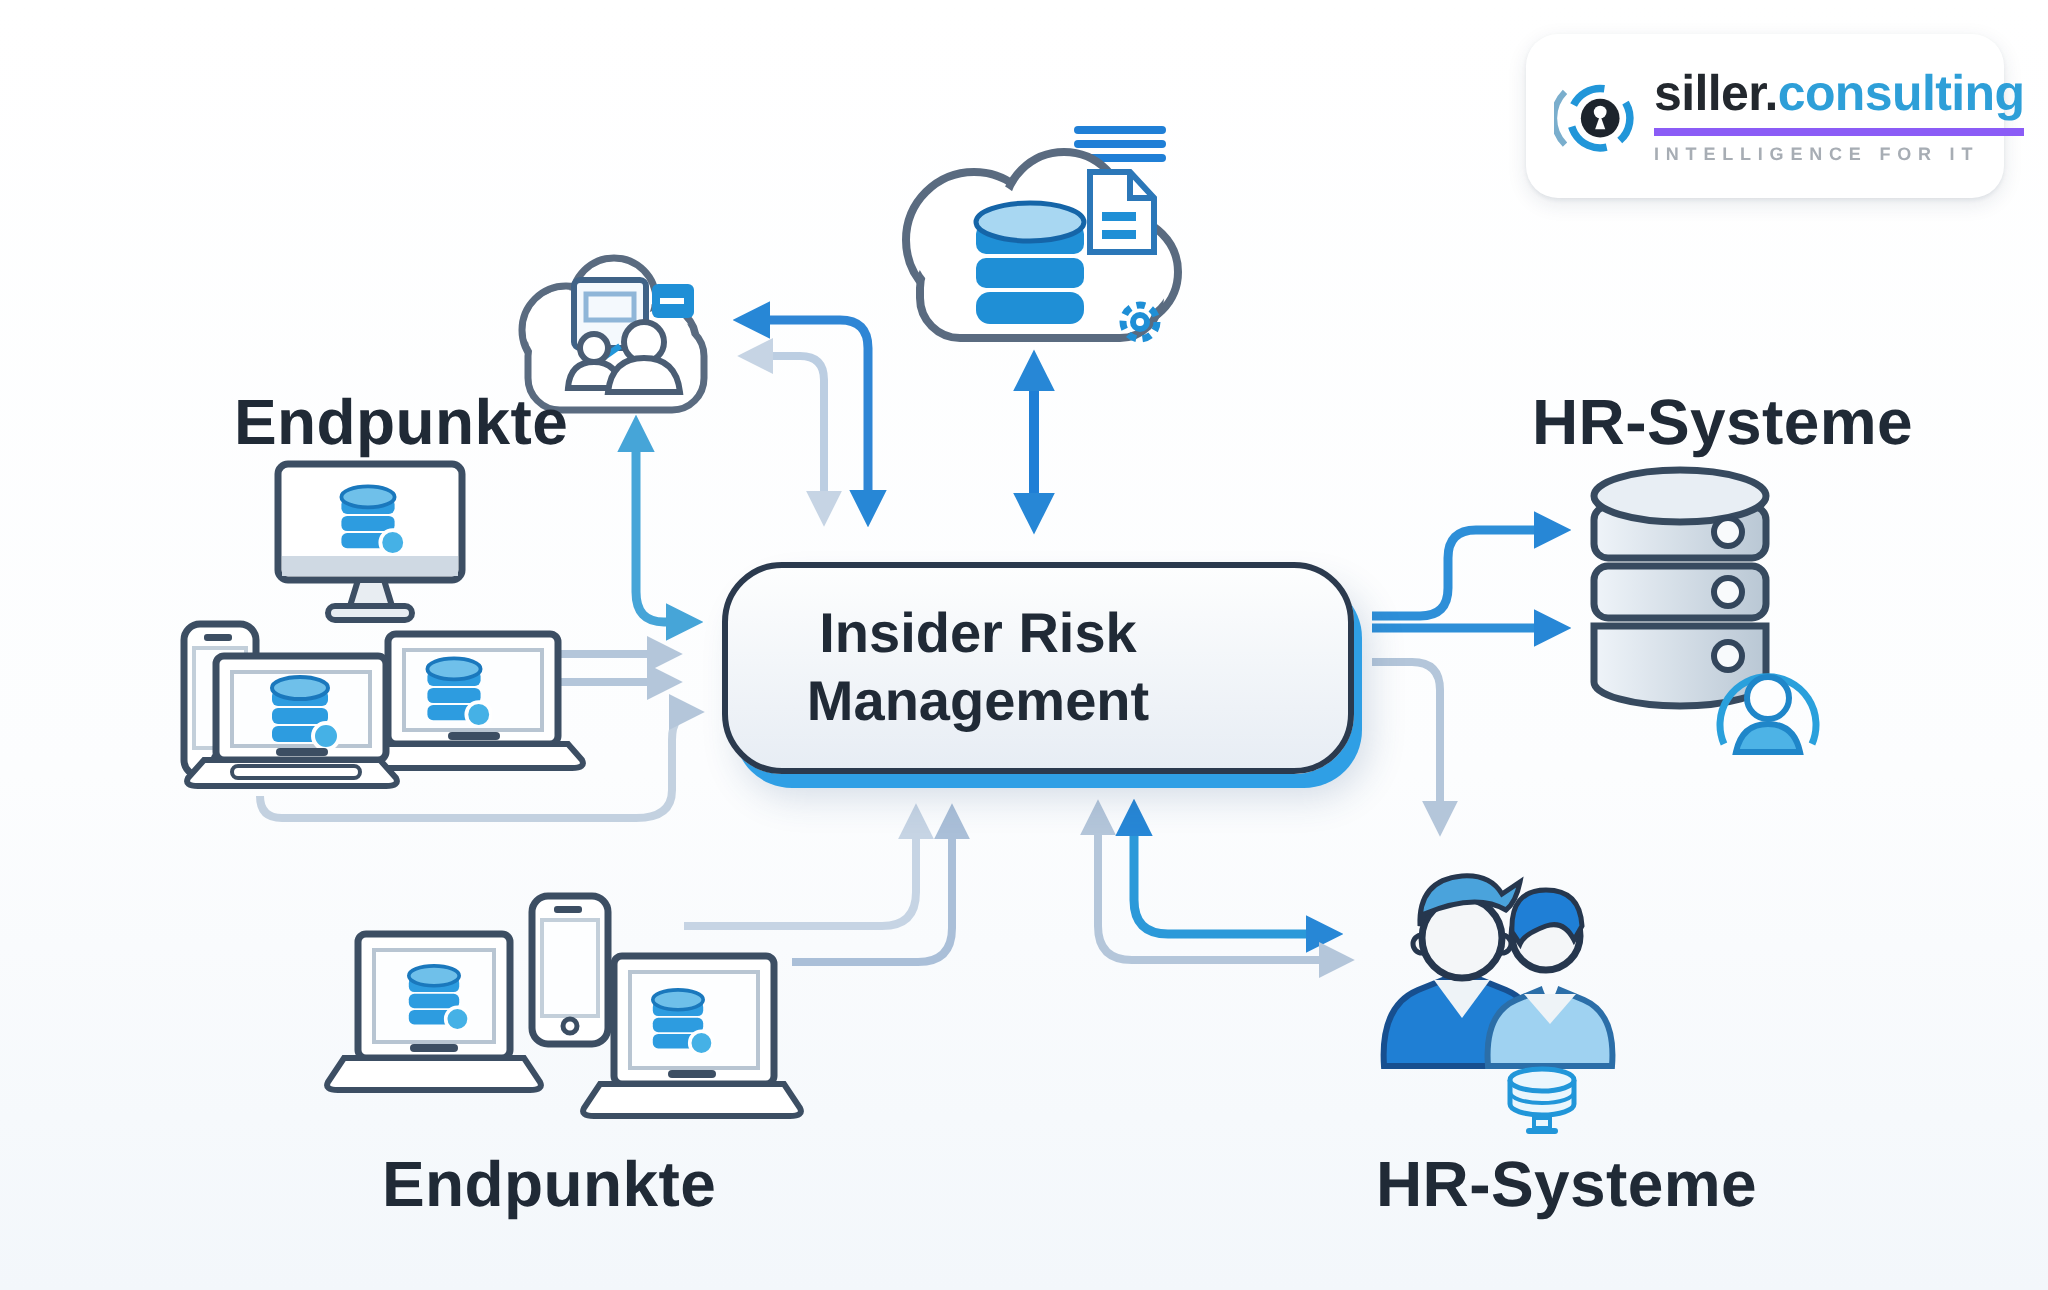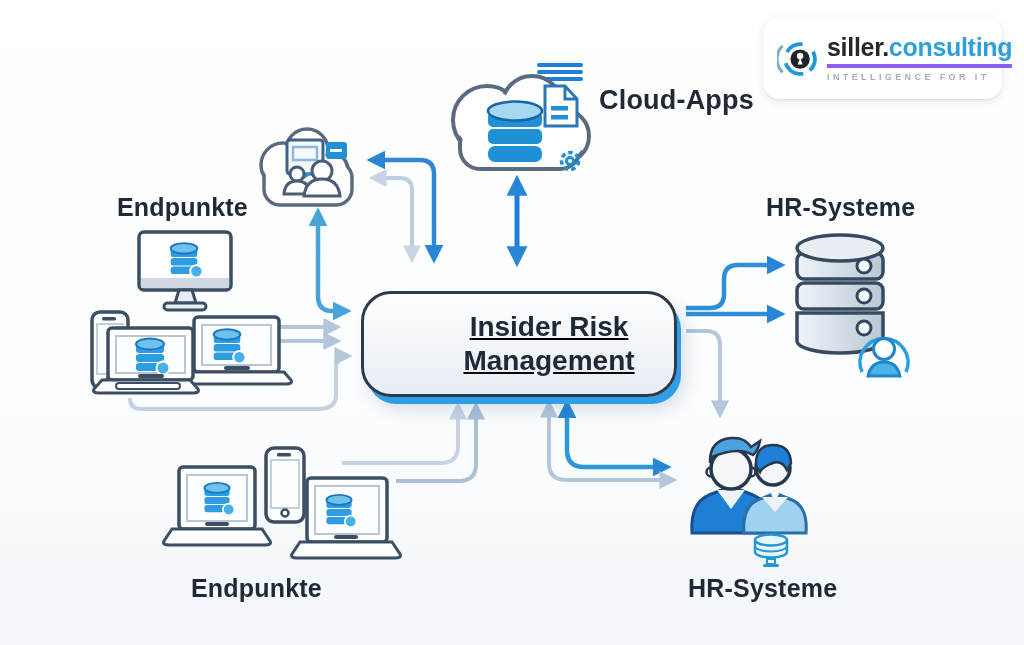--- a/index.html
+++ b/index.html
@@ -4,29 +4,29 @@
 <style>
   html,body{margin:0;padding:0;}
   body{
     width:1024px;height:645px;position:relative;overflow:hidden;
     font-family:"Liberation Sans", sans-serif;
     background:linear-gradient(180deg,#ffffff 0%,#fcfdfe 60%,#f3f7fb 100%);
   }
   .canvas{position:absolute;inset:0;}
   svg.diagram{position:absolute;left:0;top:0;}
   .node-label{
-    position:absolute;font-weight:bold;color:#202a36;font-size:25px;
+    position:absolute;font-weight:bold;color:#202a36;font-size:32px;
     letter-spacing:.2px;white-space:nowrap;
   }
   .center-box{
-    position:absolute;left:361px;top:291px;width:310px;height:100px;
+    position:absolute;left:361px;top:281px;width:310px;height:100px;
     border:3px solid #2b3a4e;border-radius:30px;
     background:linear-gradient(180deg,#fdfefe 0%,#eef2f7 70%,#e7edf4 100%);
     box-shadow:5px 8px 0 -1px #2f9fe5, 8px 12px 18px rgba(40,80,130,.18);
-    display:flex;align-items:center;justify-content:flex-end;text-decoration:underline;
+    display:flex;align-items:center;justify-content:flex-start;
   }
   .center-box .title{
     width:250px;text-align:center;font-size:28px;font-weight:bold;
     color:#202a36;line-height:1.22;
   }
   .logo-card{
     position:absolute;left:763px;top:17px;width:239px;height:82px;
     background:#ffffff;border-radius:16px;
     box-shadow:0 3px 10px rgba(30,50,80,.10), 0 1px 2px rgba(30,50,80,.08);
     display:flex;align-items:center;padding:0;
@@ -250,21 +250,20 @@
       <rect x="307" y="478" width="80" height="64" rx="4" fill="#ffffff" stroke="#3c4e63" stroke-width="3.5"></rect>
       <rect x="315" y="486" width="64" height="48" fill="#fdfeff" stroke="#b8c5d2" stroke-width="2"></rect>
       <rect x="334" y="535" width="24" height="4" rx="2" fill="#3c4e63"></rect>
       <path d="M300,542 H392 L400,554 Q402,558 395,558 H297 Q290,558 292,554 Z" fill="#ffffff" stroke="#3c4e63" stroke-width="3"></path>
       <use href="#dbicon" x="321" y="489" width="36" height="38"></use>
     </g>
   </g>
 </svg>
 
 <div class="node-label" style="left:117px;top:193px;">Endpunkte</div>
-<div class="node-label" style="left:599px;top:85px;font-size:27px;">Cloud-Apps</div>
 <div class="node-label" style="left:766px;top:193px;">HR-Systeme</div>
 <div class="node-label" style="left:688px;top:574px;">HR-Systeme</div>
 <div class="node-label" style="left:191px;top:574px;">Endpunkte</div>
 
 <div class="center-box">
   <div class="title">Insider Risk Management</div>
 </div>
 
 <div class="logo-card">
   <svg class="logo-icon" viewBox="0 0 40 40">

